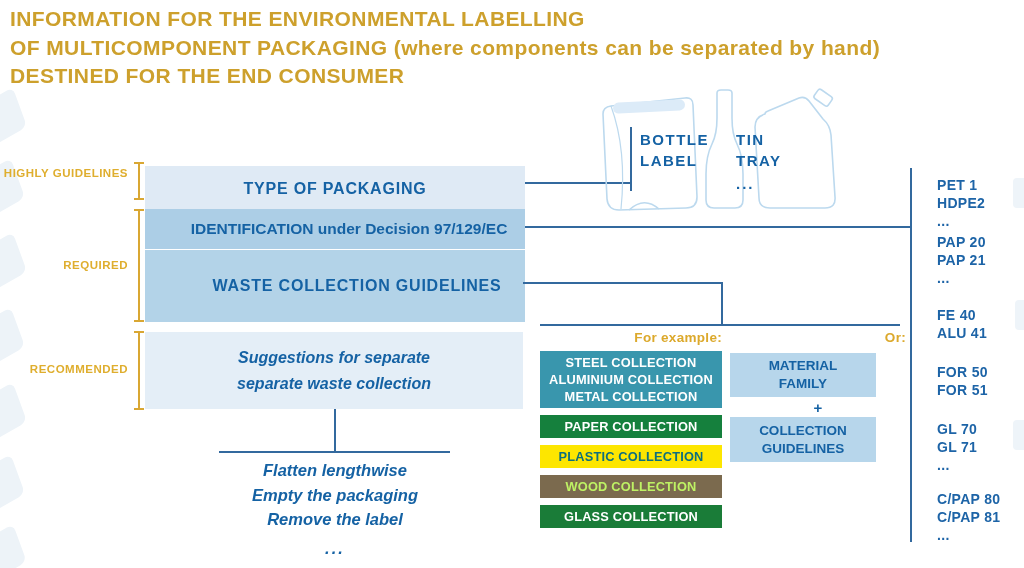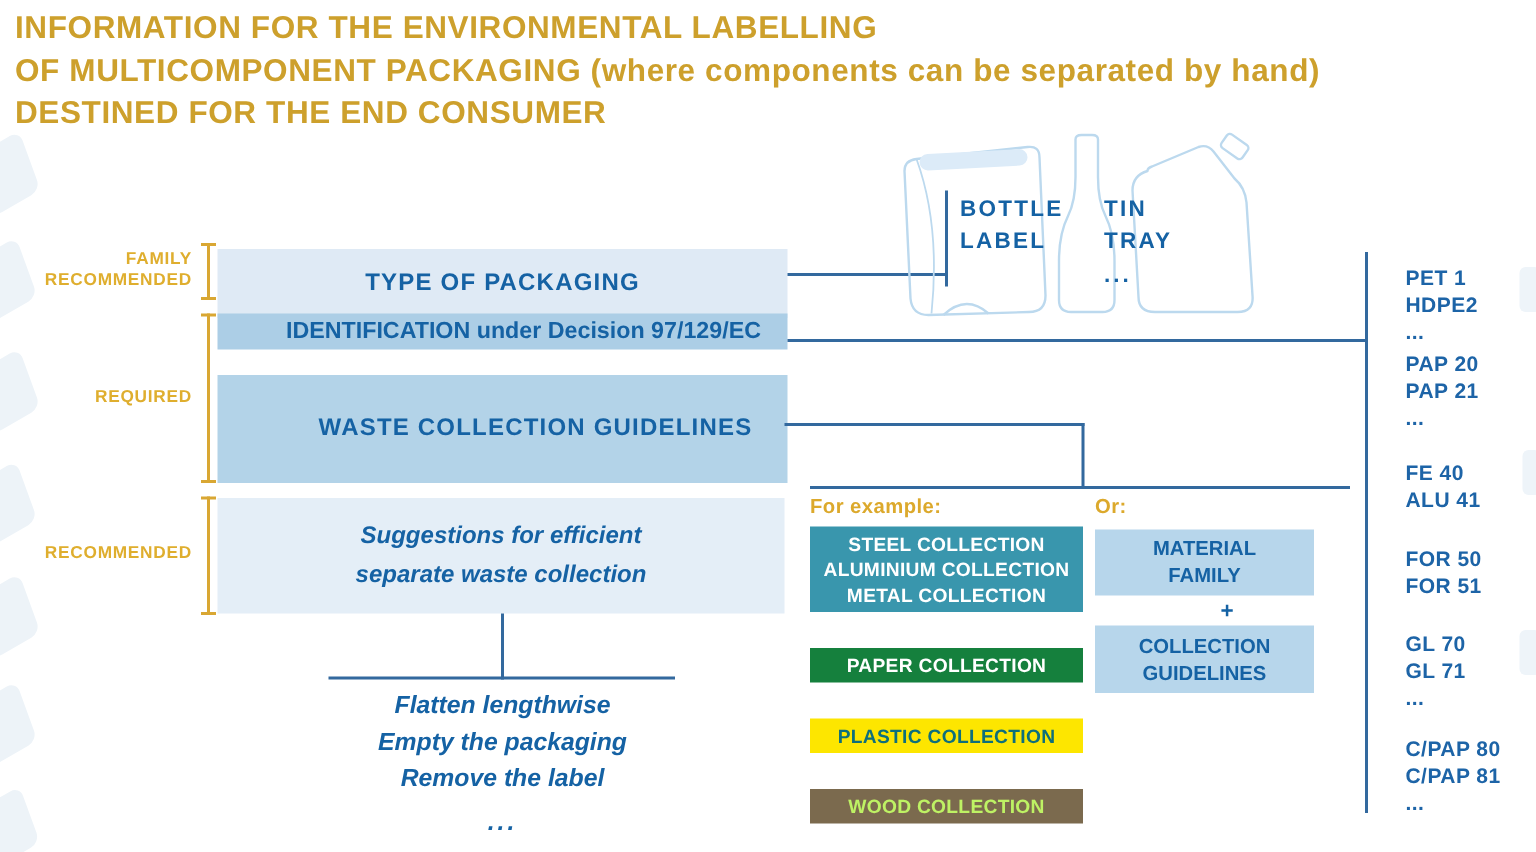--- a/index.html
+++ b/index.html
@@ -34,24 +34,24 @@
   
   .hline, .vline { position:absolute; background:#33699e; }
   .hline { height:2px; } .vline { width:2px; }
 
   
   .illus { position:absolute; left:595px; top:86px; }
   .pack-label { position:absolute; color:#1562a4; font-weight:bold; font-size:15px;
                 letter-spacing:1.5px; line-height:21px; }
 
   
-  .col-heading { position:absolute; text-align:left; font-size:13.5px; font-weight:bold;
+  .col-heading { position:absolute; text-align:right; font-size:13.5px; font-weight:bold;
                  color:#dca92c; letter-spacing:0.3px; }
   .example-boxes { position:absolute; left:540px; top:351px; width:182px; }
-  .collection-box { width:182px; margin-bottom:24px; padding:3px 0; text-align:center;
+  .collection-box { width:182px; margin-bottom:7px; padding:3px 0; text-align:center;
                     font-size:12.8px; font-weight:bold; line-height:17px; letter-spacing:0.2px; }
 
   
   .alt-box { position:absolute; left:730px; width:146px; background:#b7d6eb; color:#1562a4;
              font-weight:bold; font-size:13.5px; line-height:18px; text-align:center;
              display:flex; flex-direction:column; justify-content:center; }
   .plus { position:absolute; left:730px; width:176px; text-align:center; color:#1562a4;
           font-weight:bold; font-size:15px; }
 
   
@@ -78,39 +78,39 @@
   <div class="wm-r" style="left:1013px; top:178px; width:14px; height:30px;"></div>
   <div class="wm-r" style="left:1015px; top:300px; width:12px; height:30px;"></div>
   <div class="wm-r" style="left:1013px; top:420px; width:14px; height:30px;"></div>
 
   <div class="title">
     <div>INFORMATION FOR THE ENVIRONMENTAL LABELLING</div>
     <div>OF MULTICOMPONENT PACKAGING (where components can be separated by hand)</div>
     <div>DESTINED FOR THE END CONSUMER</div>
   </div>
 
-  <div class="side-label" style="top:166px;">FAMILY RECOMMENDED</div>
+  <div class="side-label" style="top:166px;">HIGHLY GUIDELINES</div>
   <div class="side-label" style="top:258px;">REQUIRED</div>
   <div class="side-label" style="top:362px;">RECOMMENDED</div>
 
   <div class="bracket" style="top:162px; height:38px;">
       <i></i>
     </div>
   <div class="bracket" style="top:209px; height:113px;">
       <i></i>
     </div>
   <div class="bracket" style="top:331px; height:79px;">
       <i></i>
     </div>
 
   <div class="fbox fbox-light" style="top:166px; height:46px; font-size:16px; letter-spacing:0.8px;">TYPE OF PACKAGING</div>
-  <div class="fbox fbox-mid" style="top:209px; height:24px; font-size:15.5px;padding-left:28px;">IDENTIFICATION under Decision 97/129/EC</div>
+  <div class="fbox fbox-mid" style="top:209px; height:40px; font-size:15.5px;padding-left:28px;">IDENTIFICATION under Decision 97/129/EC</div>
   <div class="fbox fbox-mid2" style="top:250px; height:72px; font-size:16px; letter-spacing:0.8px;">WASTE COLLECTION GUIDELINES</div>
   <div class="fbox fbox-soft" style="top:332px; height:77px; font-size:16px; font-style:italic; line-height:26px; width:378px;">
-    <div>Suggestions for efficient</div>
+    <div>Suggestions for separate</div>
     <div>separate waste collection</div>
   </div>
 
   <div class="hline" style="left:525px; top:182px; width:106px;"></div>
   <div class="vline" style="left:630px; top:127px; height:64px;"></div>
   <div class="hline" style="left:525px; top:226px; width:387px;"></div>
   <div class="vline" style="left:910px; top:168px; height:374px;"></div>
   <div class="hline" style="left:523px; top:282px; width:200px;"></div>
   <div class="vline" style="left:721px; top:282px; height:44px;"></div>
   <div class="hline" style="left:540px; top:324px; width:360px;"></div>

